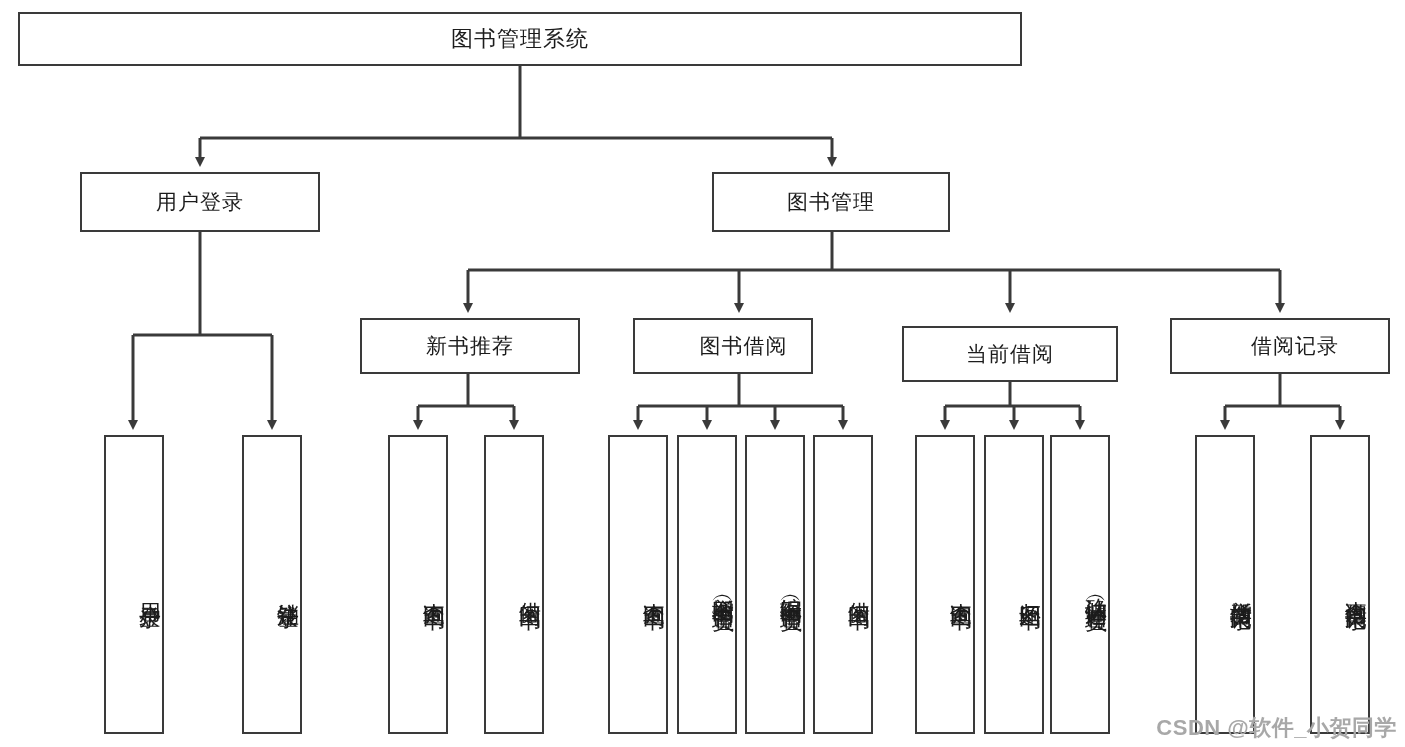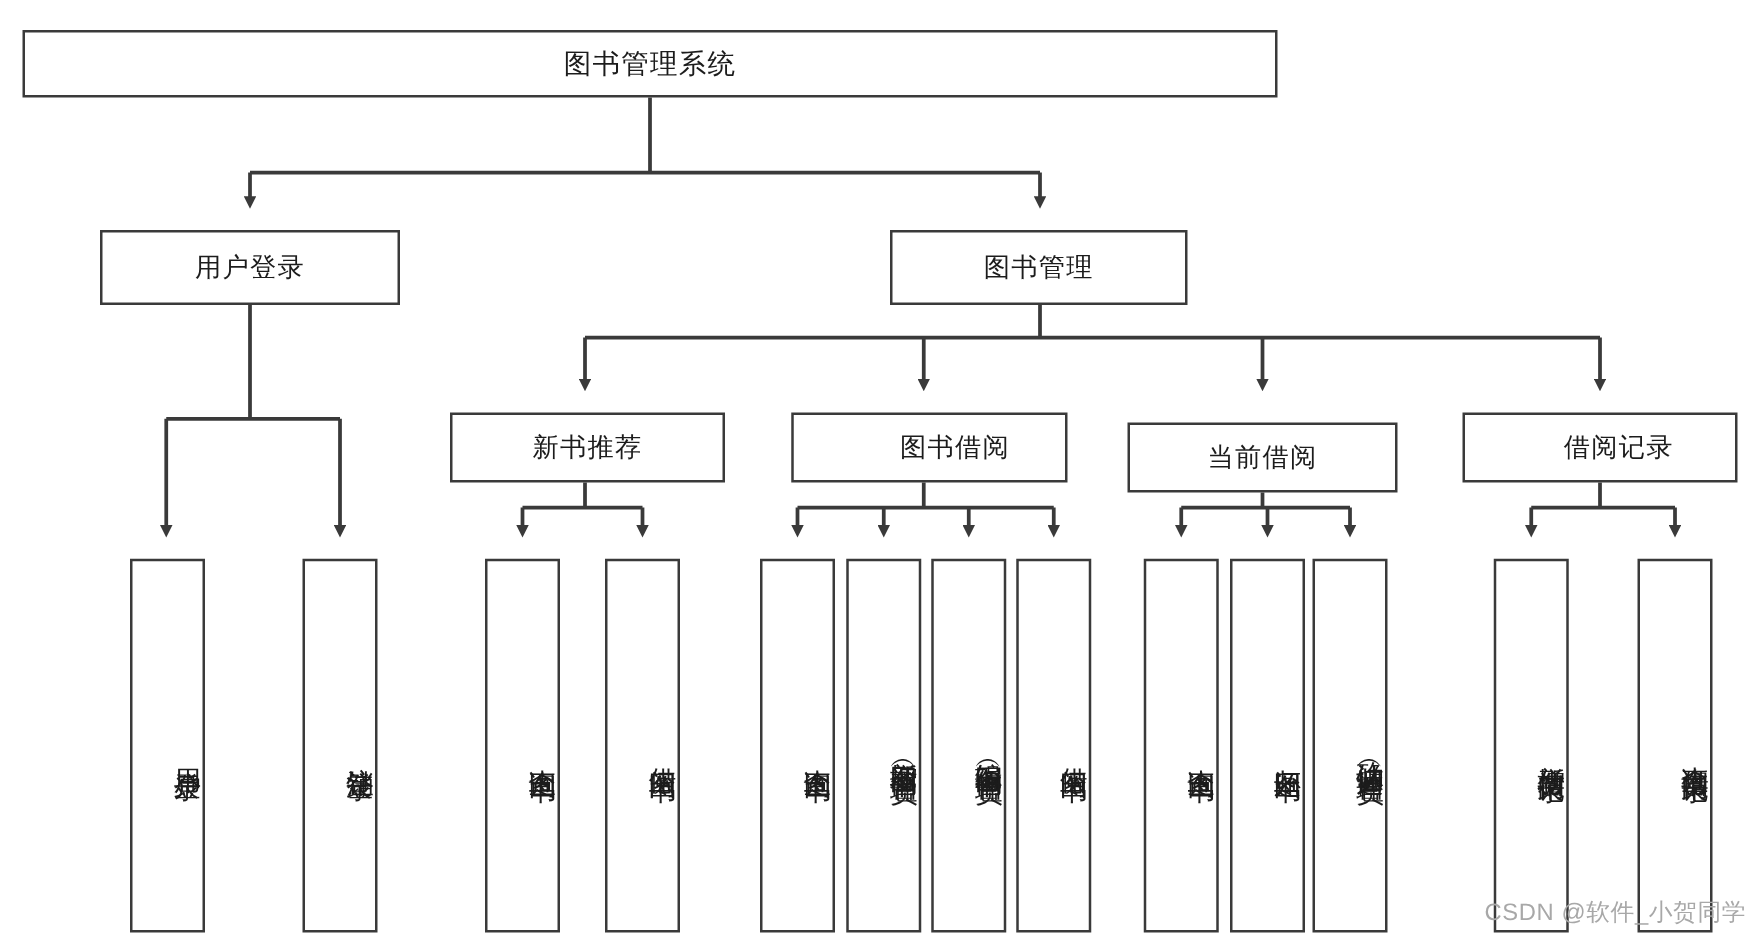--- a/index.html
+++ b/index.html
@@ -27,21 +27,20 @@
   }
   .node {
     position: absolute;
     box-sizing: border-box;
     border: 2px solid #3a3a3a;
     background: #ffffff;
     display: flex;
     align-items: center;
     justify-content: center;
     color: #1c1c1c;
-    margin-top: 12px;
   }
   .node.h {
     font-size: 21px;
     letter-spacing: 1px;
   }
   .node.v {
     writing-mode: vertical-rl;
     text-orientation: upright;
     font-size: 22px;
     letter-spacing: 2px;
@@ -55,24 +54,25 @@
     text-orientation: upright;
     display: block;
   }
   #root-node {
     font-size: 22px;
   }
   .watermark {
     position: absolute;
     right: 8px;
     bottom: 4px;
-    font-size: 19px;
+    font-size: 22px;
     color: #a8a8a8;
     letter-spacing: 0.5px;
     white-space: nowrap;
+    font-weight: bold;
   }
 </style>
 </head>
 <body>
 
 <div id="canvas">
 
   <svg class="wires" viewBox="0 0 1405 747" xmlns="http://www.w3.org/2000/svg">
     <defs>
       <marker id="arrow" markerWidth="10" markerHeight="10" refX="1" refY="5" orient="auto" markerUnits="userSpaceOnUse">
@@ -122,21 +122,21 @@
       <path d="M 1340 406 L 1340 421" marker-end="url(#arrow)"></path>
     </g>
   </svg>
 
   <div class="node h" id="root-node" style="left:18px; top:12px; width:1004px; height:54px;">图书管理系统</div>
 
   <div class="node h" style="left:80px; top:172px; width:240px; height:60px;">用户登录</div>
   <div class="node h" style="left:712px; top:172px; width:238px; height:60px;">图书管理</div>
 
   <div class="node h" style="left:360px; top:318px; width:220px; height:56px;">新书推荐</div>
-  <div class="node h" style="left:633px; top:318px; width:221px; height:56px;padding-left:41px;">图书借阅</div>
+  <div class="node h" style="left:633px; top:318px; width:180px; height:56px;padding-left:41px;">图书借阅</div>
   <div class="node h" style="left:902px; top:326px; width:216px; height:56px;">当前借阅</div>
   <div class="node h" style="left:1170px; top:318px; width:220px; height:56px;padding-left:30px;">借阅记录</div>
 
   <div class="node v" style="left:104px; top:435px; width:60px; height:299px;">
     <span class="vtext">用户登录</span>
   </div>
   <div class="node v" style="left:242px; top:435px; width:60px; height:299px;">
     <span class="vtext">注销登录</span>
   </div>
   <div class="node v" style="left:388px; top:435px; width:60px; height:299px;">

